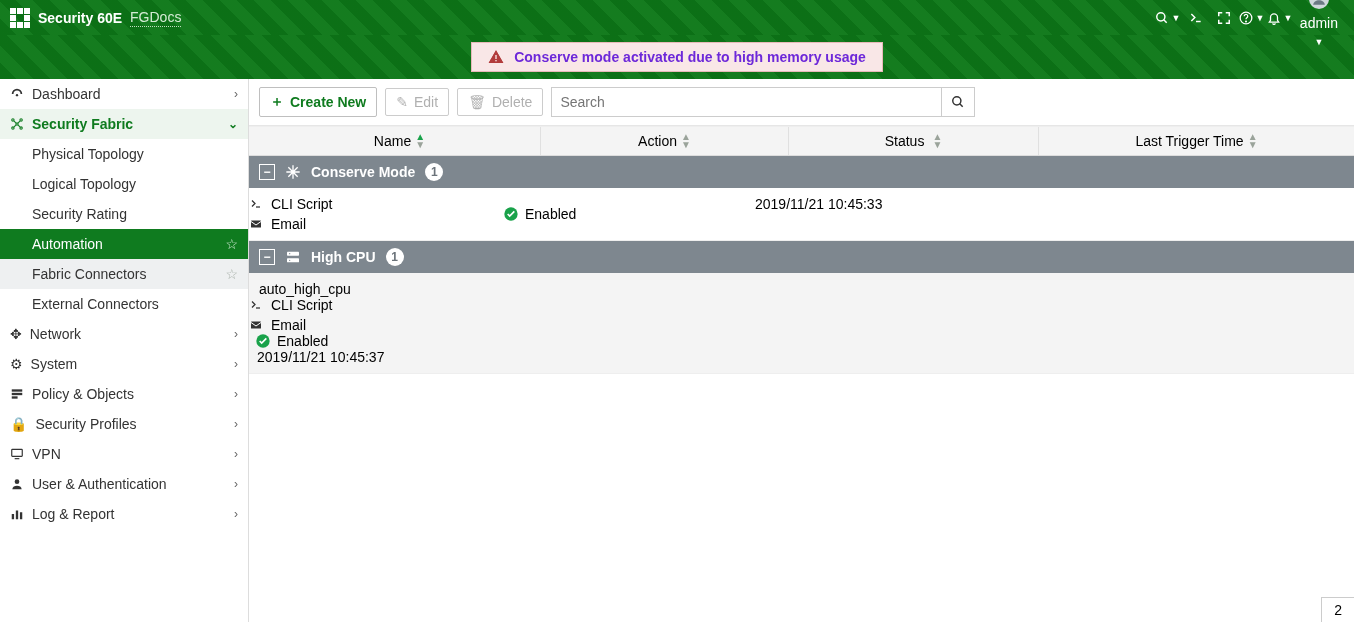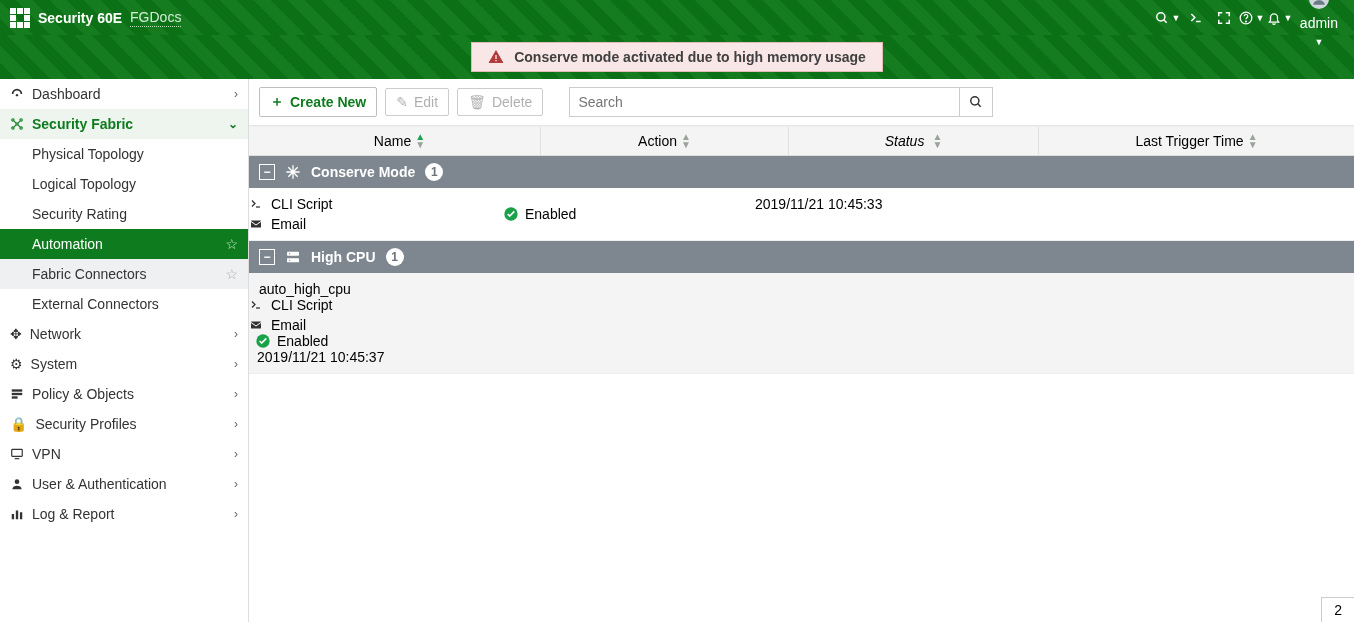--- a/index.html
+++ b/index.html
@@ -27,21 +27,21 @@
   height: 44px;
   background-color: #0d7818;
   background-image: repeating-linear-gradient(45deg, rgba(0,0,0,0.07) 0 12px, rgba(255,255,255,0.03) 12px 24px);
   display:flex;
   align-items:center;
   justify-content:center;
 }
 .alert {
   background: #f9e7e7;
   border: 1px solid #e8b9b9;
-  color: #404040;
+  color: #6d28d9;
   padding: 6px 16px;
   display:flex;
   align-items:center;
   gap:10px;
   font-weight:600;
   font-size:14px;
 }
 
 .body { display:flex; height: calc(622px - 35px - 44px); }
 
@@ -88,28 +88,28 @@
   display:flex;
   align-items:center;
   gap:6px;
   cursor:pointer;
   border-radius:2px;
   color:#555;
 }
 .btn.disabled { color:#b0b0b0; cursor:default; }
 .btn.create { color:#0f7b1f; font-weight:600; border-color:#bfbfbf; }
 .btn.create .plus { color:#0f7b1f; font-weight:700; }
-.searchwrap { display:flex; align-items:center; margin-left:18px; }
+.searchwrap { display:flex; align-items:center; margin-left:0; }
 .searchwrap input { width:390px; height:30px; border:1px solid #ccc; border-right:none; padding:0 8px; font-size:14px; outline:none; }
 .searchwrap .go { width:34px; height:30px; border:1px solid #ccc; display:flex; align-items:center; justify-content:center; cursor:pointer; background:#fff; }
 
 .thead { display:flex; background:#f4f4f4; border-bottom:1px solid #ddd; border-top:1px solid #eee; height:30px; align-items:center; font-size:14px; }
 .col-name { width:292px; padding-left:10px; display:flex; align-items:center; justify-content:center; gap:4px; border-right:1px solid #e0e0e0; height:100%; }
 .col-action { width:248px; display:flex; align-items:center; justify-content:center; gap:4px; border-right:1px solid #e0e0e0; height:100%; }
-.col-status { width:250px; display:flex; align-items:center; justify-content:center; gap:8px; border-right:1px solid #e0e0e0; height:100%;font-style:italic; }
+.col-status { width:250px; display:flex; align-items:center; justify-content:center; gap:8px; border-right:1px solid #e0e0e0; height:100%; }
 .col-time { flex:1; display:flex; align-items:center; justify-content:center; gap:4px; height:100%; }
 .sort { color:#9aa39a; font-size:10px; line-height:8px; display:flex; flex-direction:column; }
 
 .grouphdr {
   background:#7e878f;
   color:#fff;
   height:32px;
   display:flex;
   align-items:center;
   padding:0 10px;

